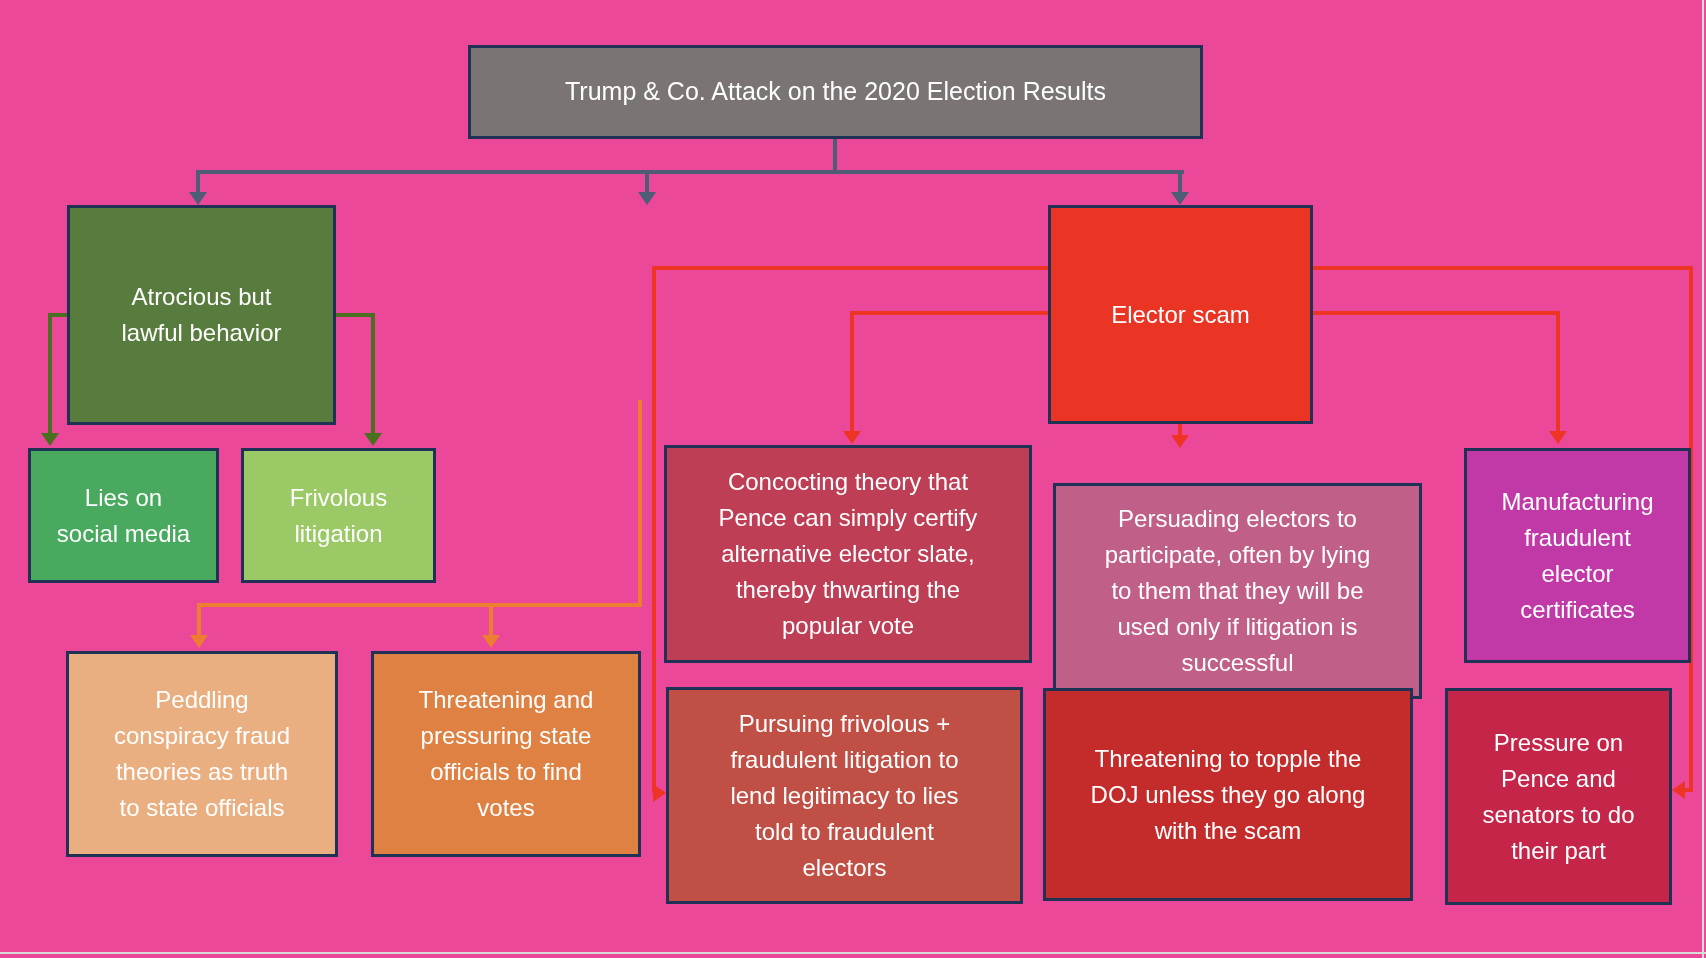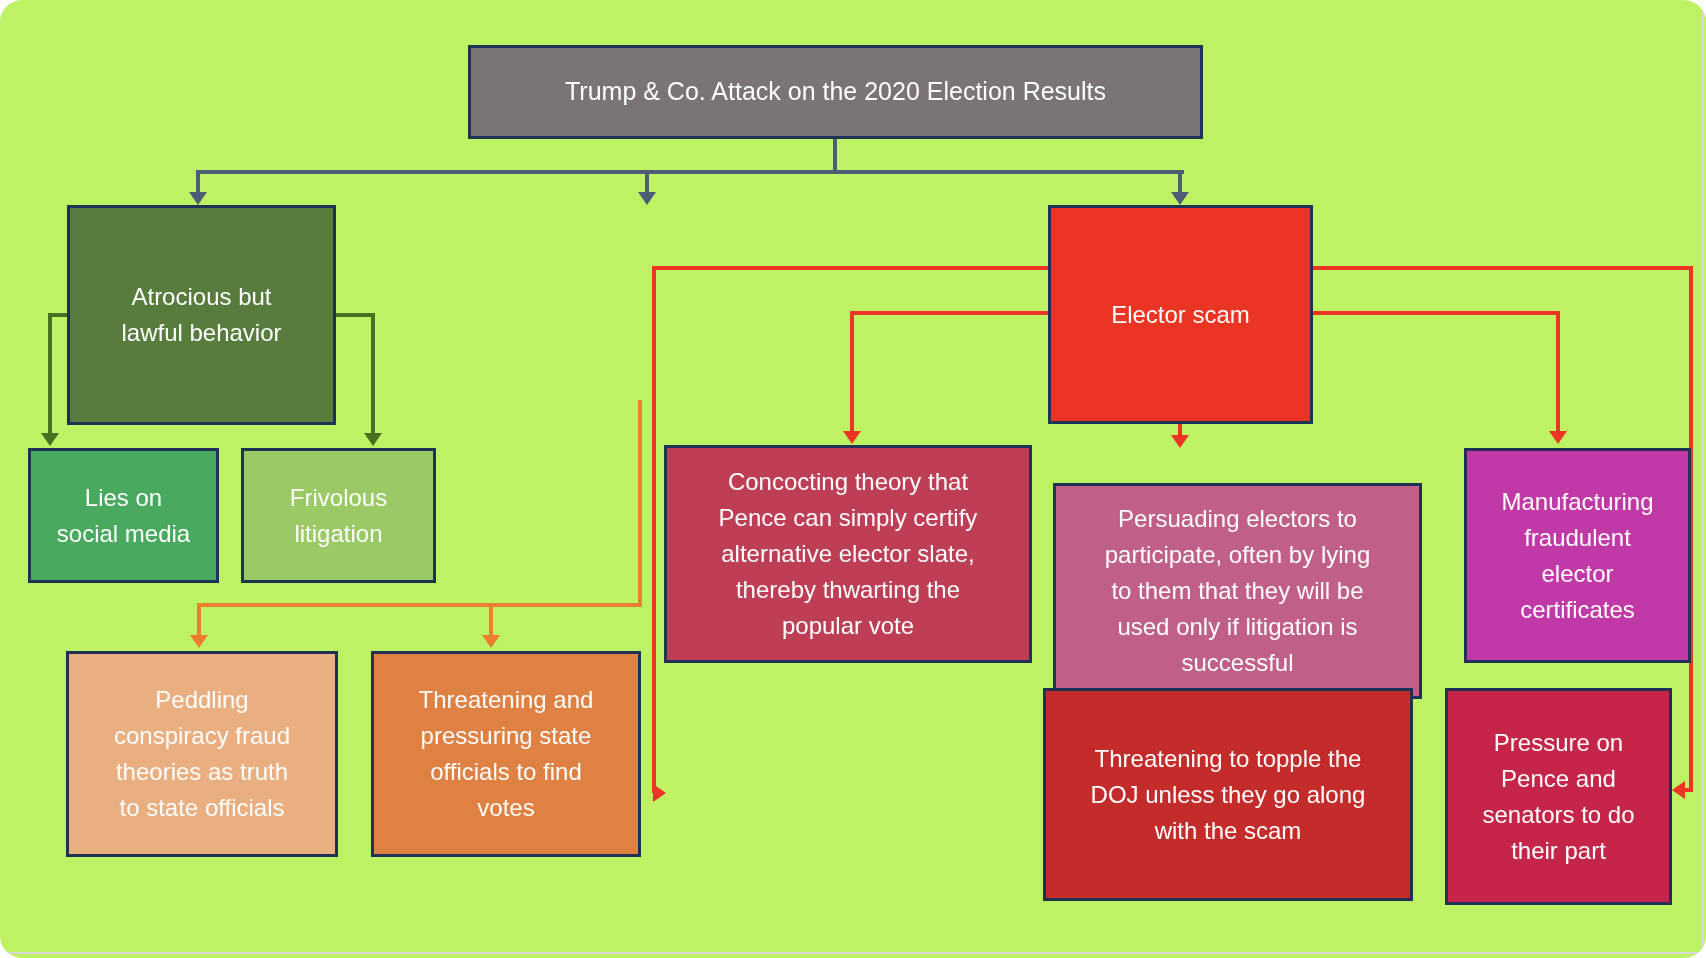--- a/index.html
+++ b/index.html
@@ -1,23 +1,22 @@
 <!DOCTYPE html>
 <html><head>
 <meta charset="utf-8">
 <style>
   html, body { margin: 0; padding: 0; background: #ffffff; }
   body { font-family: "Liberation Sans", "DejaVu Sans", sans-serif; }
   #canvas {
     position: relative;
     width: 1706px;
     height: 958px;
-    background: #bef264;
+    background: #ec4899;
     overflow: hidden;
-    border-radius: 22px;
   }
   
   .edge-right  { position:absolute; left:1702px; top:0; width:2px; height:958px; background:#d9d9d9; }
   .edge-bottom { position:absolute; left:0; top:952px; width:1706px; height:2px; background:#d9d9d9; }
 
   
   .node {
     position: absolute;
     box-sizing: border-box;
     border: 3px solid #1f3256;
@@ -169,20 +168,27 @@
 to them that they will be
 used only if litigation is
 successful</span>
   </div>
   <div class="node n-manufact">
     <span>Manufacturing
 fraudulent
 elector
 certificates</span>
   </div>
+  <div class="node n-pursuing">
+    <span>Pursuing frivolous +
+fraudulent litigation to
+lend legitimacy to lies
+told to fraudulent
+electors</span>
+  </div>
   <div class="node n-doj">
     <span>Threatening to topple the
 DOJ unless they go along
 with the scam</span>
   </div>
   <div class="node n-pressure">
     <span>Pressure on
 Pence and
 senators to do
 their part</span>

